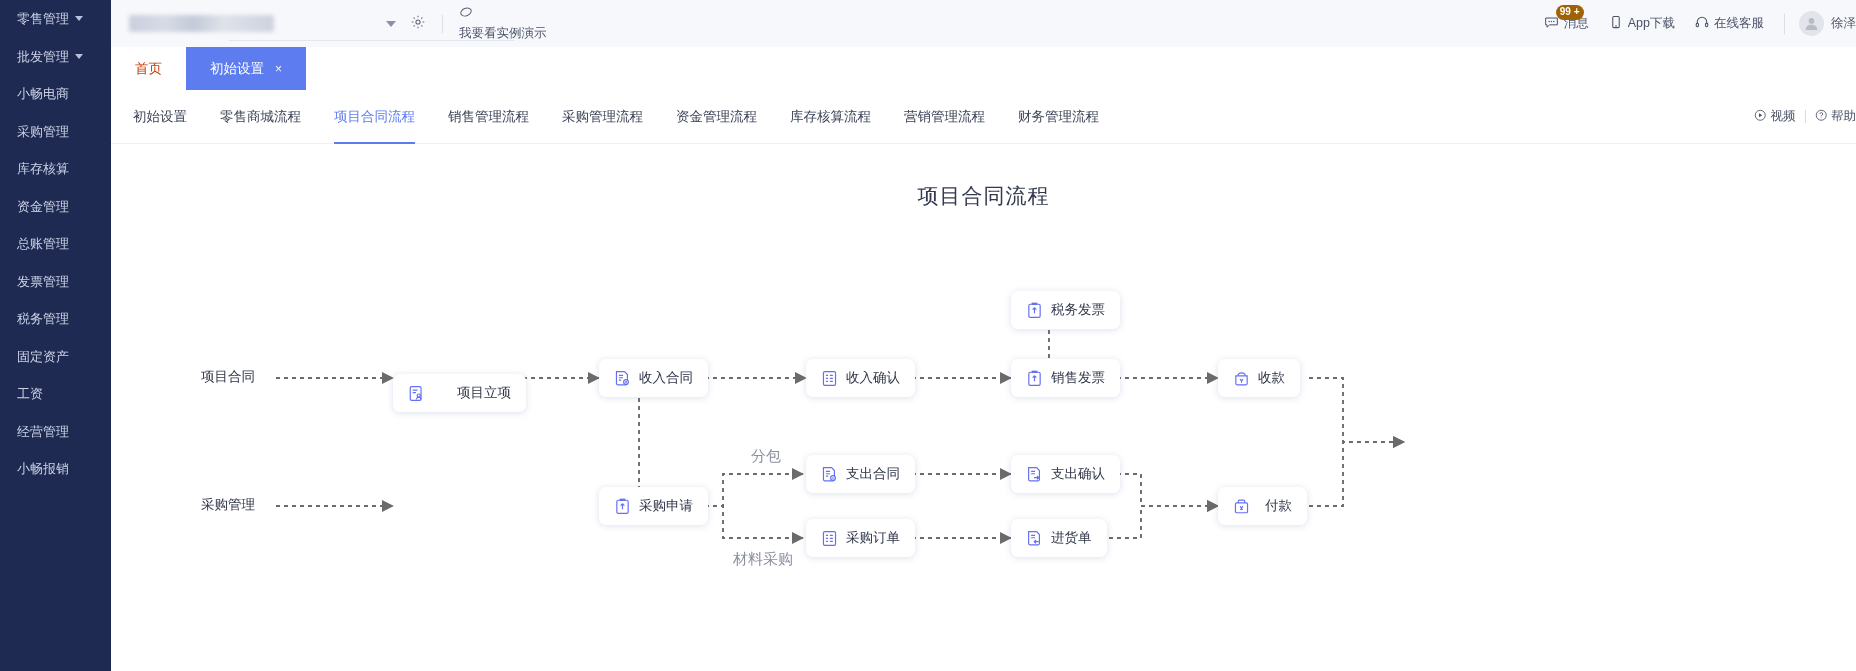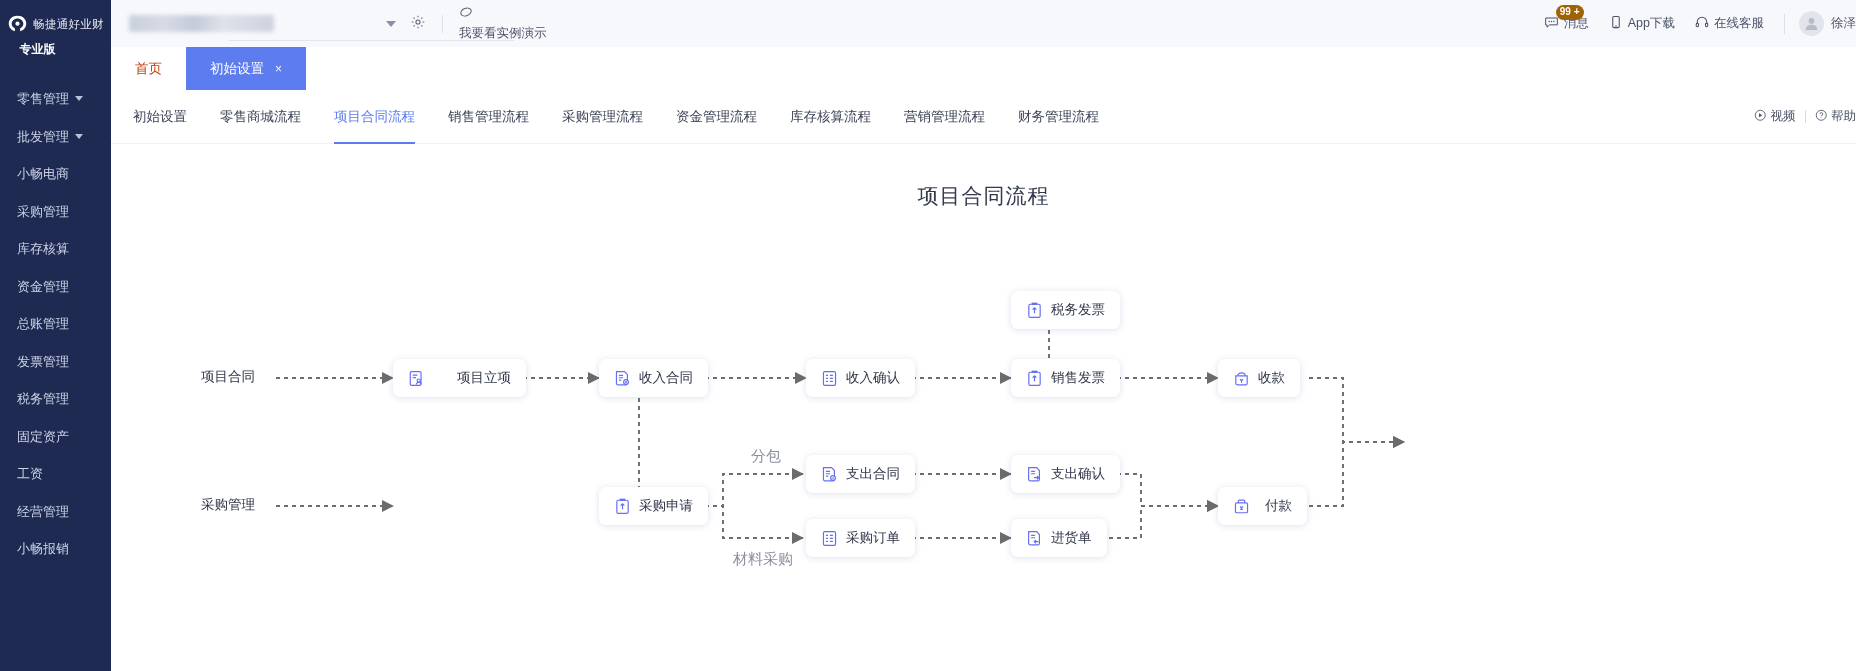--- a/index.html
+++ b/index.html
@@ -100,32 +100,20 @@
   .rowlabel { position:absolute; font-size:13.5px; color:#2f3648; white-space:nowrap; }
   .edgelabel { position:absolute; font-size:15px; color:#8b90a0; white-space:nowrap; }
   svg.wires { position:absolute; left:0; top:0; width:100%; height:100%; pointer-events:none; }
 </style>
 </head>
 <body>
 
 <div class="app">
 
   <aside class="sidebar">
-    <div class="logo-block">
-      <div class="logo-row">
-        <span class="logo-mark">
-          <svg viewBox="0 0 24 24" width="21" height="21">
-            <path d="M12 2 C6 2 2 6 2 11 c0 4 3 7.5 7 8.6 l0-3.4 c-2.2-.9-3.7-2.9-3.7-5.2 C5.3 7.9 8.3 5 12 5 s6.7 2.9 6.7 6 c0 2.3-1.5 4.3-3.7 5.2 l0 3.4 c4-1.1 7-4.6 7-8.6 C22 6 18 2 12 2 z" fill="#ffffff"></path>
-            <circle cx="12" cy="11" r="2.4" fill="#ffffff"></circle>
-          </svg>
-        </span>
-        <span class="logo-text">畅捷通好业财</span>
-      </div>
-      <div class="logo-sub">专业版</div>
-    </div>
 
     <nav class="nav">
       <div class="nav-item">
         <span>零售管理</span>
         <span class="nav-caret"></span>
       </div>
       <div class="nav-item">
         <span>批发管理</span>
         <span class="nav-caret"></span>
       </div>
@@ -337,21 +325,21 @@
             <path d="M1198 296 H 1232 V 232 H 1293"></path>
           </g>
         </svg>
 
         <div class="rowlabel" style="left:90px; top:158px;">项目合同</div>
         <div class="rowlabel" style="left:90px; top:286px;">采购管理</div>
 
         <div class="edgelabel" style="left:640px; top:237px;">分包</div>
         <div class="edgelabel" style="left:622px; top:340px;">材料采购</div>
 
-        <div class="node" style="left:282px; top:149px;gap:32px;">
+        <div class="node" style="left:282px; top:164px;gap:32px;">
           <span class="ico">
             <svg viewBox="0 0 18 18" fill="none" stroke="#6470f3" stroke-width="1.25">
               <rect x="2.4" y="1.8" width="11.4" height="14.4" rx="1.5"></rect>
               <path d="M5 5.4h5M5 8h3.4"></path>
               <circle cx="11.4" cy="11.2" r="1.7"></circle>
                 <path d="M8.8 15.2c.3-1.5 1.3-2.3 2.6-2.3s2.3.8 2.6 2.3"></path>
             </svg>
           </span>
           <span>项目立项</span>
         </div>

